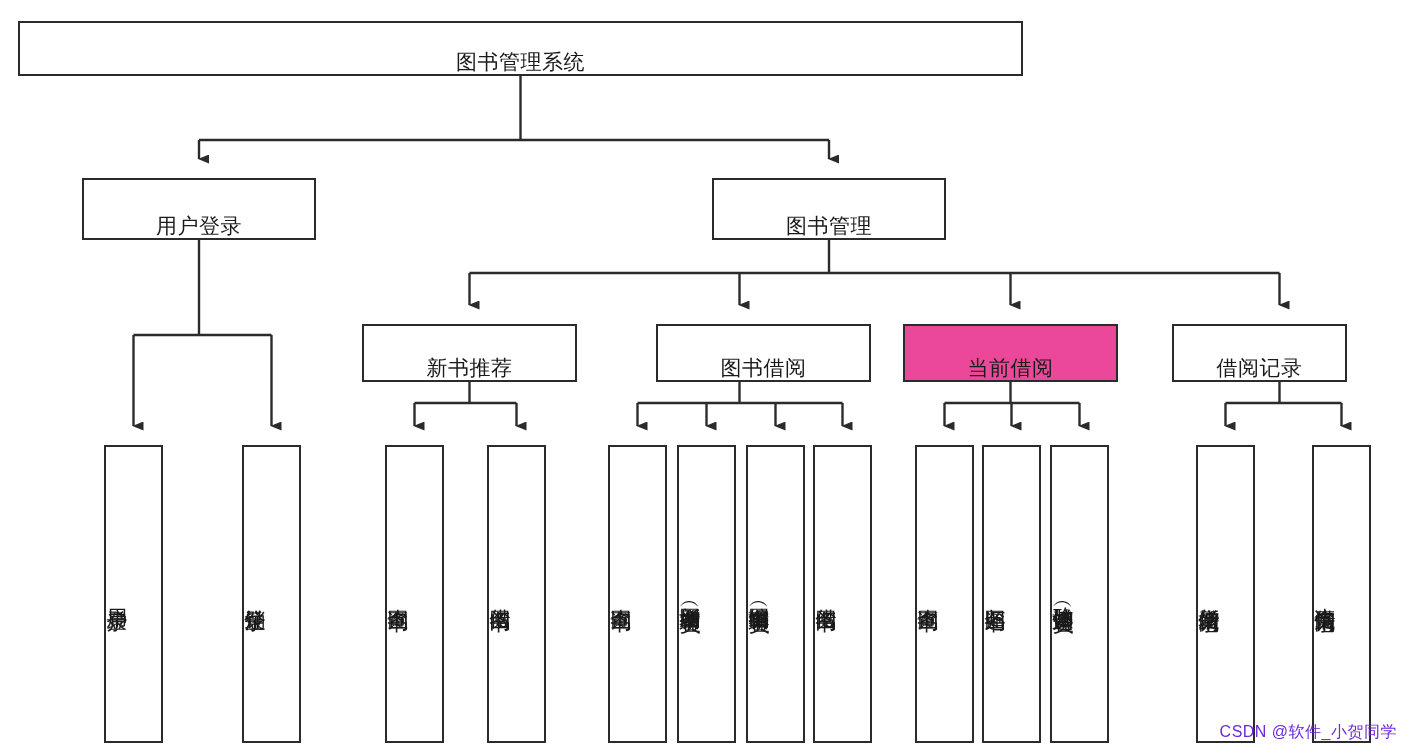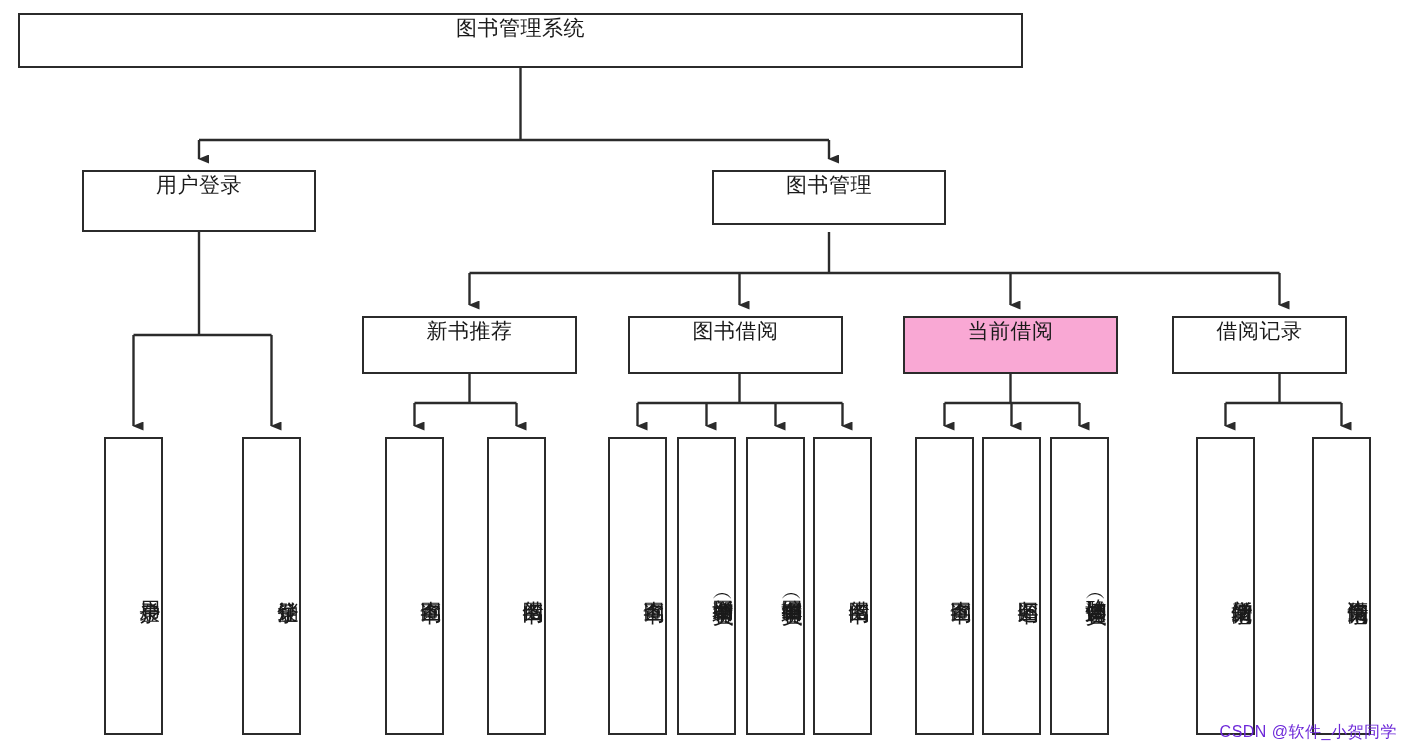--- a/index.html
+++ b/index.html
@@ -25,23 +25,24 @@
     width: 1405px;
     height: 747px;
     pointer-events: none;
   }
   .node {
     position: absolute;
     box-sizing: border-box;
     background: #ffffff;
     border: 2px solid #3b82f6;
     display: flex;
-    align-items: flex-start;
+    align-items: flex-end;
     justify-content: center;
     color: #1a1a1a;
+    margin-top: 8px;
   }
   .node.horizontal {
     font-size: 21px;
     letter-spacing: 0.5px;
     line-height: 1.2;
   }
   .node.vertical {
     writing-mode: vertical-rl;
     text-orientation: upright;
     font-size: 21px;
@@ -116,30 +117,30 @@
       </g>
   </svg>
 
   <div id="nodes-layer">
       <div class="node horizontal" style="left: 18px; top: 13px; width: 1005px; height: 55px; border-color: rgb(43, 43, 43); background: rgb(255, 255, 255); color: rgb(26, 26, 26);">
         <span class="node-label">图书管理系统</span>
       </div>
       <div class="node horizontal" style="left: 82px; top: 170px; width: 234px; height: 62px; border-color: rgb(43, 43, 43); background: rgb(255, 255, 255); color: rgb(26, 26, 26);">
         <span class="node-label">用户登录</span>
       </div>
-      <div class="node horizontal" style="left: 712px; top: 170px; width: 234px; height: 55px; border-color: rgb(43, 43, 43); background: rgb(255, 255, 255); color: rgb(26, 26, 26);">
+      <div class="node horizontal" style="left: 712px; top: 170px; width: 234px; height: 62px; border-color: rgb(43, 43, 43); background: rgb(255, 255, 255); color: rgb(26, 26, 26);">
         <span class="node-label">图书管理</span>
       </div>
       <div class="node horizontal" style="left: 362px; top: 316px; width: 215px; height: 58px; border-color: rgb(43, 43, 43); background: rgb(255, 255, 255); color: rgb(26, 26, 26);">
         <span class="node-label">新书推荐</span>
       </div>
-      <div class="node horizontal" style="left: 628px; top: 316px; width: 215px; height: 58px; border-color: rgb(43, 43, 43); background: rgb(255, 255, 255); color: rgb(26, 26, 26);">
+      <div class="node horizontal" style="left: 656px; top: 316px; width: 215px; height: 58px; border-color: rgb(43, 43, 43); background: rgb(255, 255, 255); color: rgb(26, 26, 26);">
         <span class="node-label">图书借阅</span>
       </div>
-      <div class="node horizontal" style="left: 903px; top: 316px; width: 215px; height: 58px; border-color: rgb(43, 43, 43); background: #f9a8d4; color: rgb(26, 26, 26);">
+      <div class="node horizontal" style="left: 903px; top: 316px; width: 215px; height: 58px; border-color: rgb(43, 43, 43); background: #ec4899; color: rgb(26, 26, 26);">
         <span class="node-label">当前借阅</span>
       </div>
       <div class="node horizontal" style="left: 1172px; top: 316px; width: 175px; height: 58px; border-color: rgb(43, 43, 43); background: rgb(255, 255, 255); color: rgb(26, 26, 26);">
         <span class="node-label">借阅记录</span>
       </div>
       <div class="node vertical" style="left: 104px; top: 437px; width: 59px; height: 298px; border-color: rgb(43, 43, 43); background: rgb(255, 255, 255); color: rgb(26, 26, 26);">
         <span class="node-label">用户登录</span>
       </div>
       <div class="node vertical" style="left: 242px; top: 437px; width: 59px; height: 298px; border-color: rgb(43, 43, 43); background: rgb(255, 255, 255); color: rgb(26, 26, 26);">
         <span class="node-label">注销登录</span>

